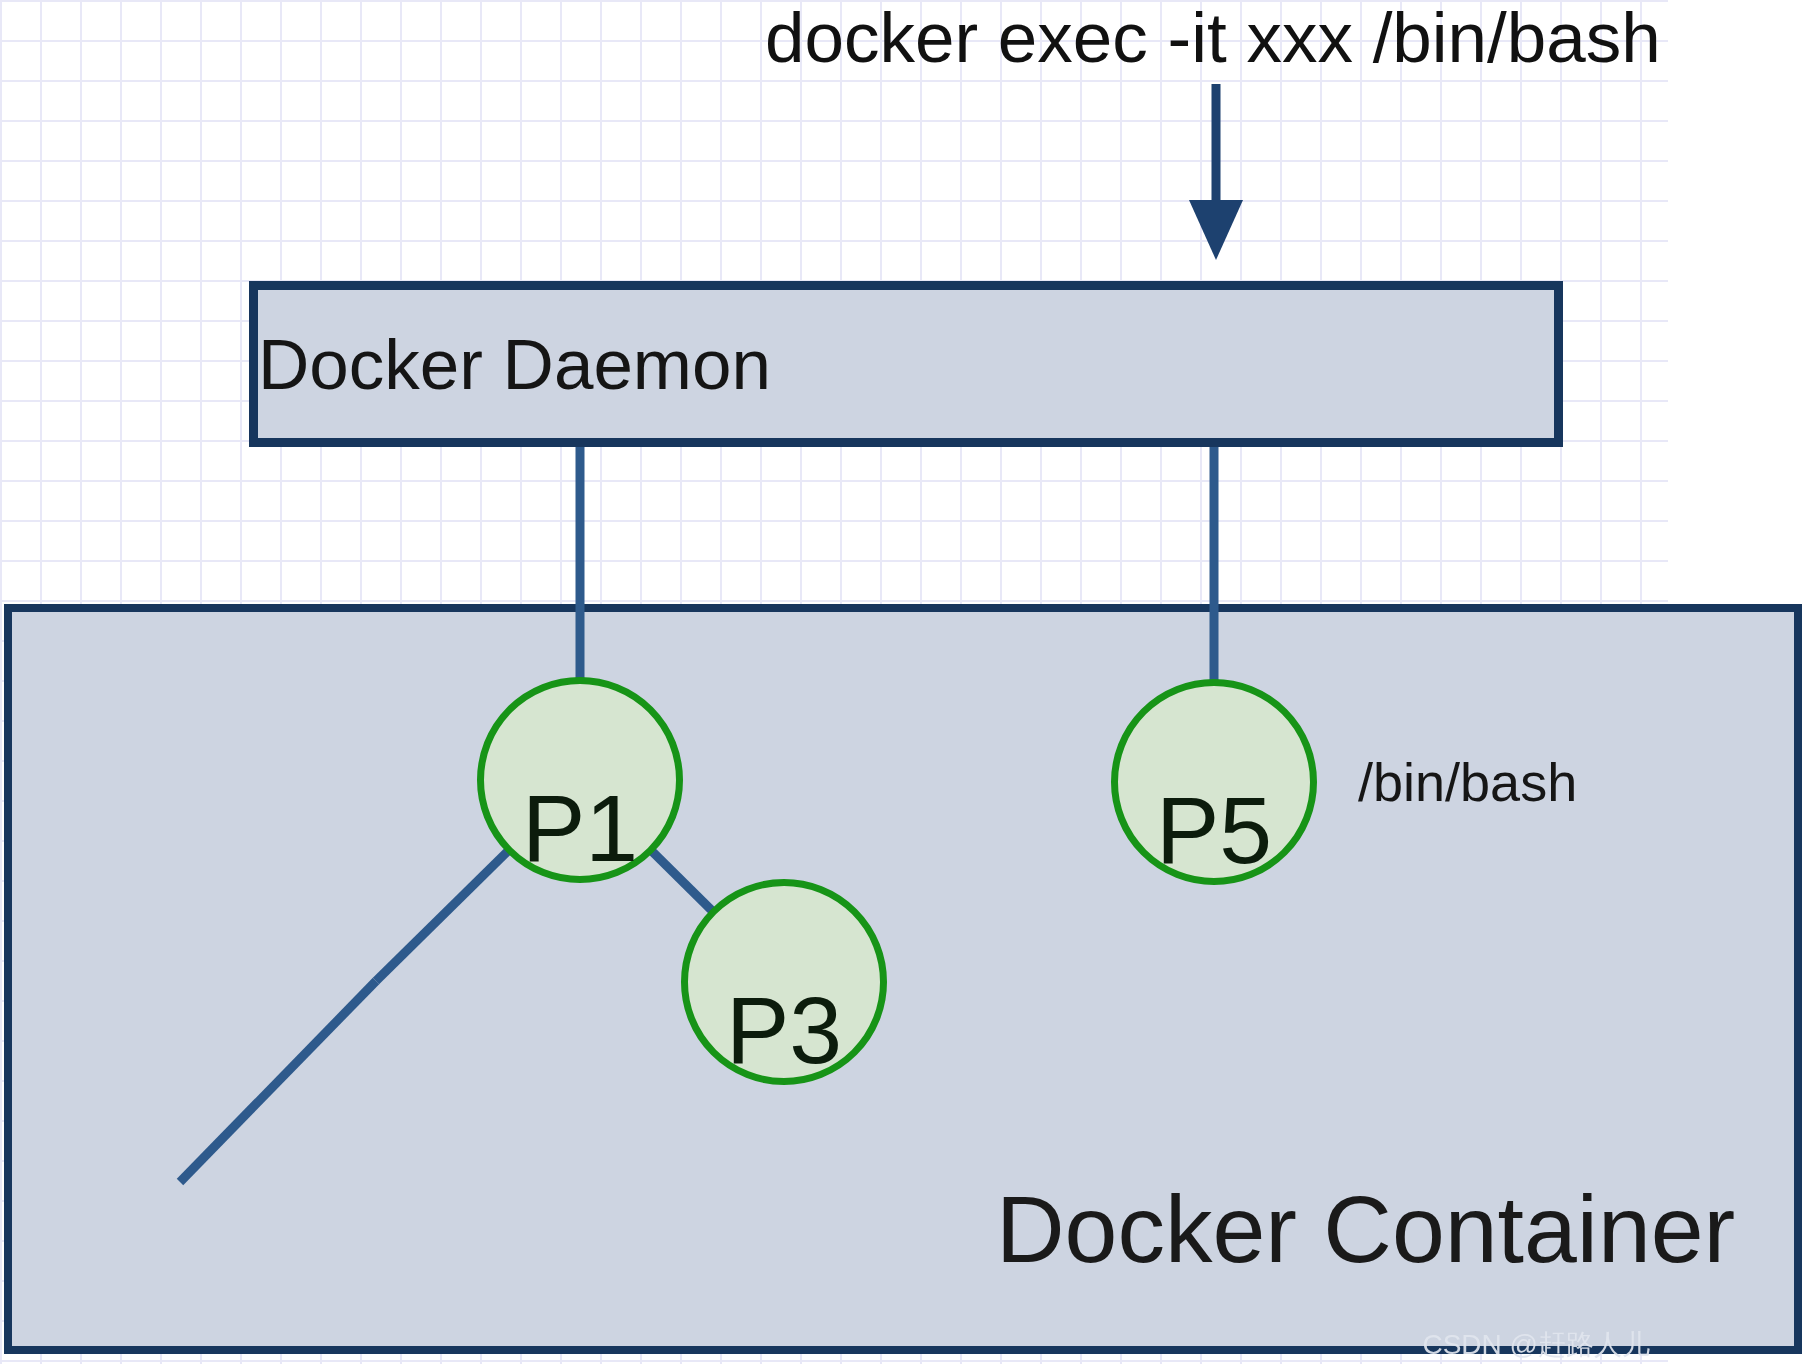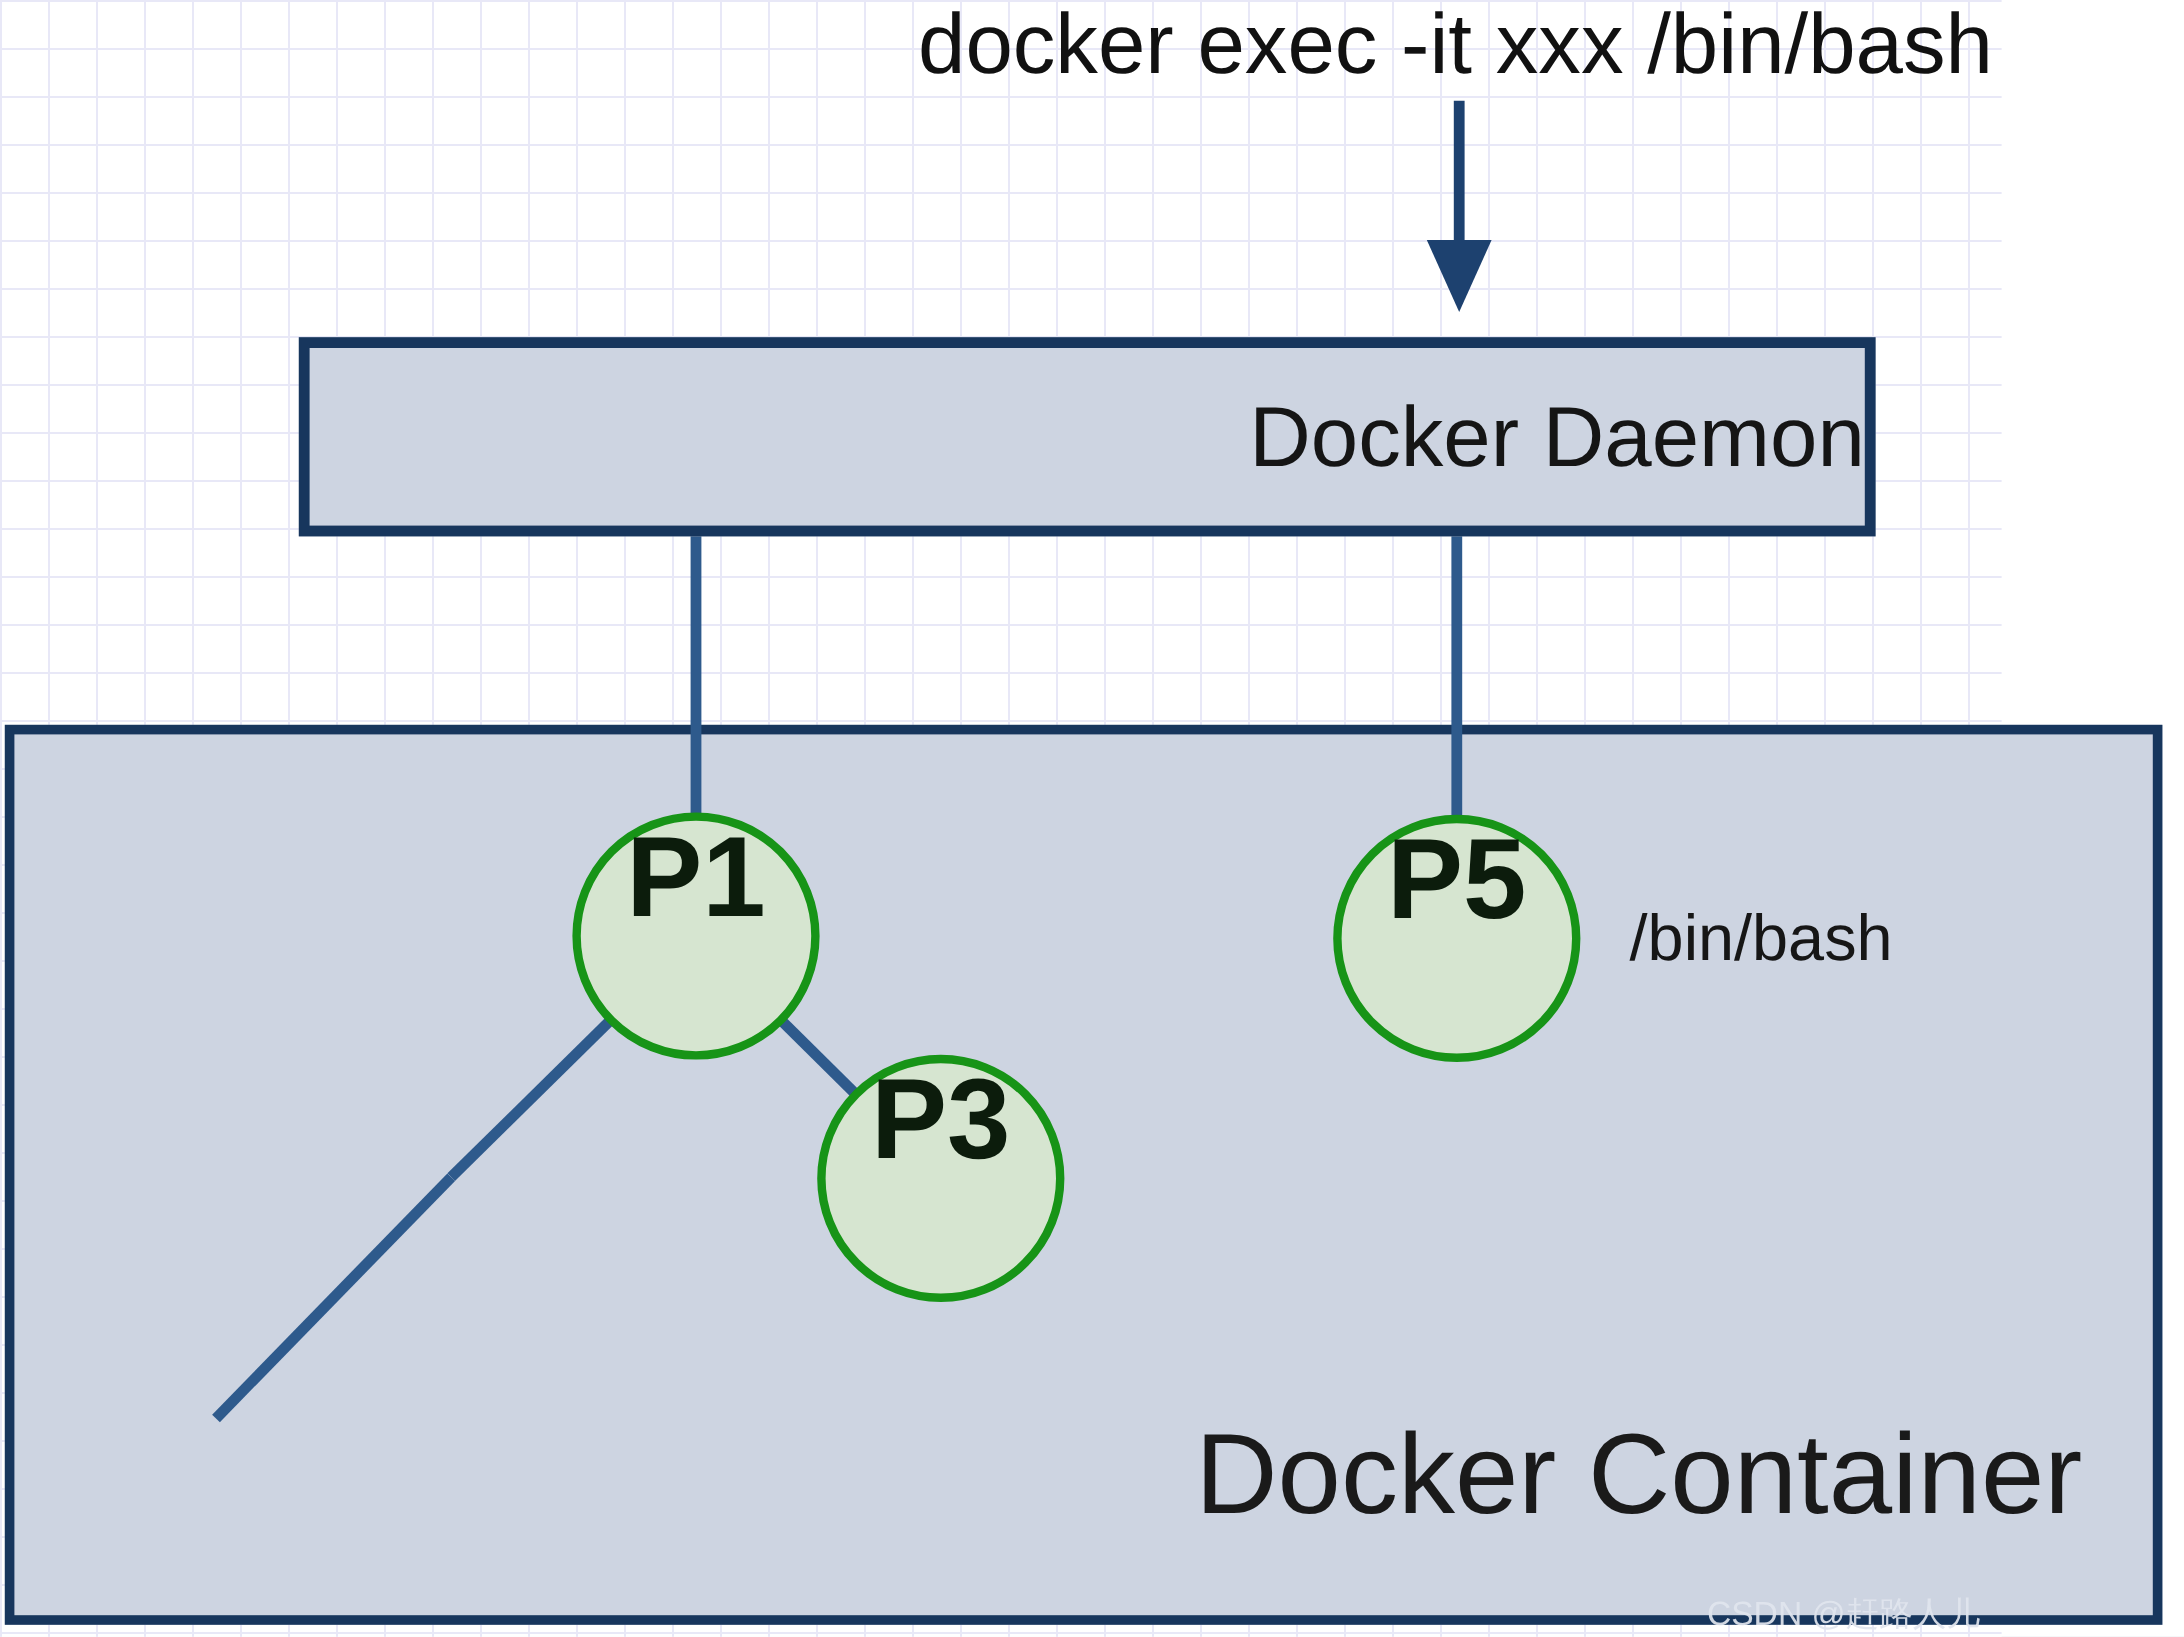--- a/index.html
+++ b/index.html
@@ -28,37 +28,37 @@
     box-sizing:border-box;
   }
   .container-box{
     left:4px;top:604px;width:1798px;height:750px;
     z-index:1;
   }
   .daemon-box{
     left:249px;top:281px;width:1314px;height:166px;
     border-width:9px;
     z-index:3;
-    display:flex;align-items:center;justify-content:flex-end;
+    display:flex;align-items:center;justify-content:flex-start;
   }
   .daemon-box span{
     font-size:71px;color:#151515;letter-spacing:0;
   }
   .cmd{
     position:absolute;left:765px;top:2px;z-index:3;
     font-size:71px;color:#111111;white-space:nowrap;line-height:1;
   }
   .process{
     position:absolute;z-index:3;
     width:206px;height:206px;
     border-radius:50%;
     background:#d6e5d0;
     border:7px solid #179417;
     box-sizing:border-box;
-    display:flex;align-items:flex-start;justify-content:center;font-weight:bold;
+    display:flex;align-items:flex-end;justify-content:center;
   }
   .process span{
     font-size:95px;color:#0c1c0c;line-height:1;
   }
   .annotation{
     position:absolute;left:1358px;top:742px;z-index:3;
     font-size:54px;color:#161616;line-height:80px;white-space:nowrap;
   }
   .container-label{
     position:absolute;left:996px;top:1182px;z-index:3;

